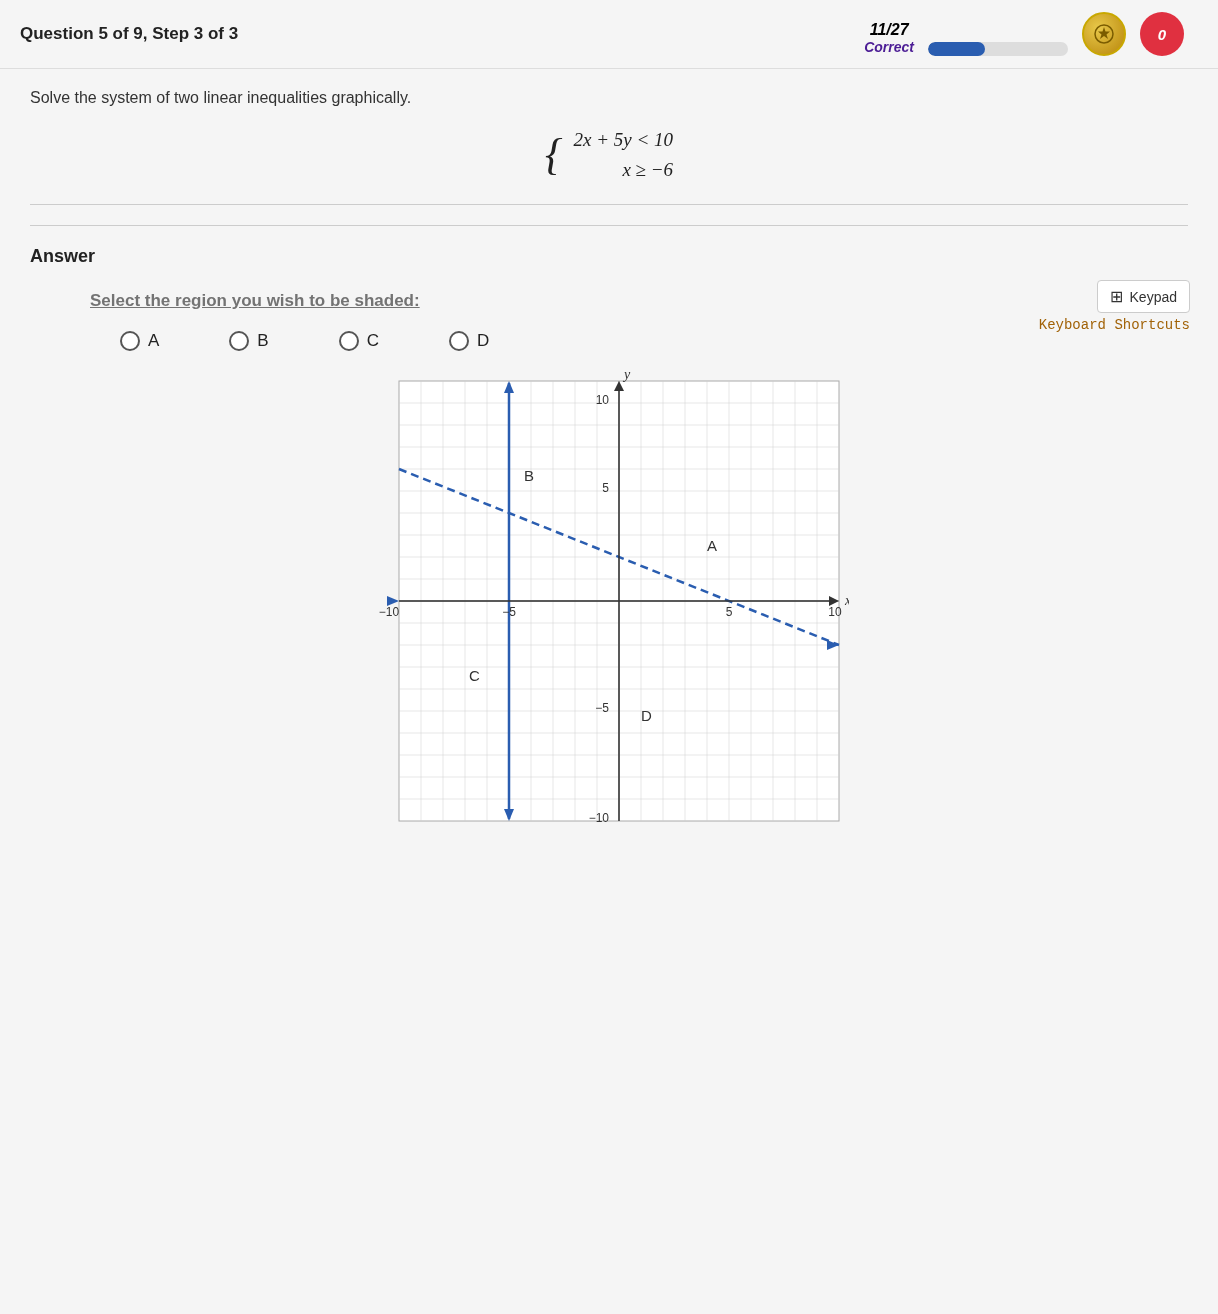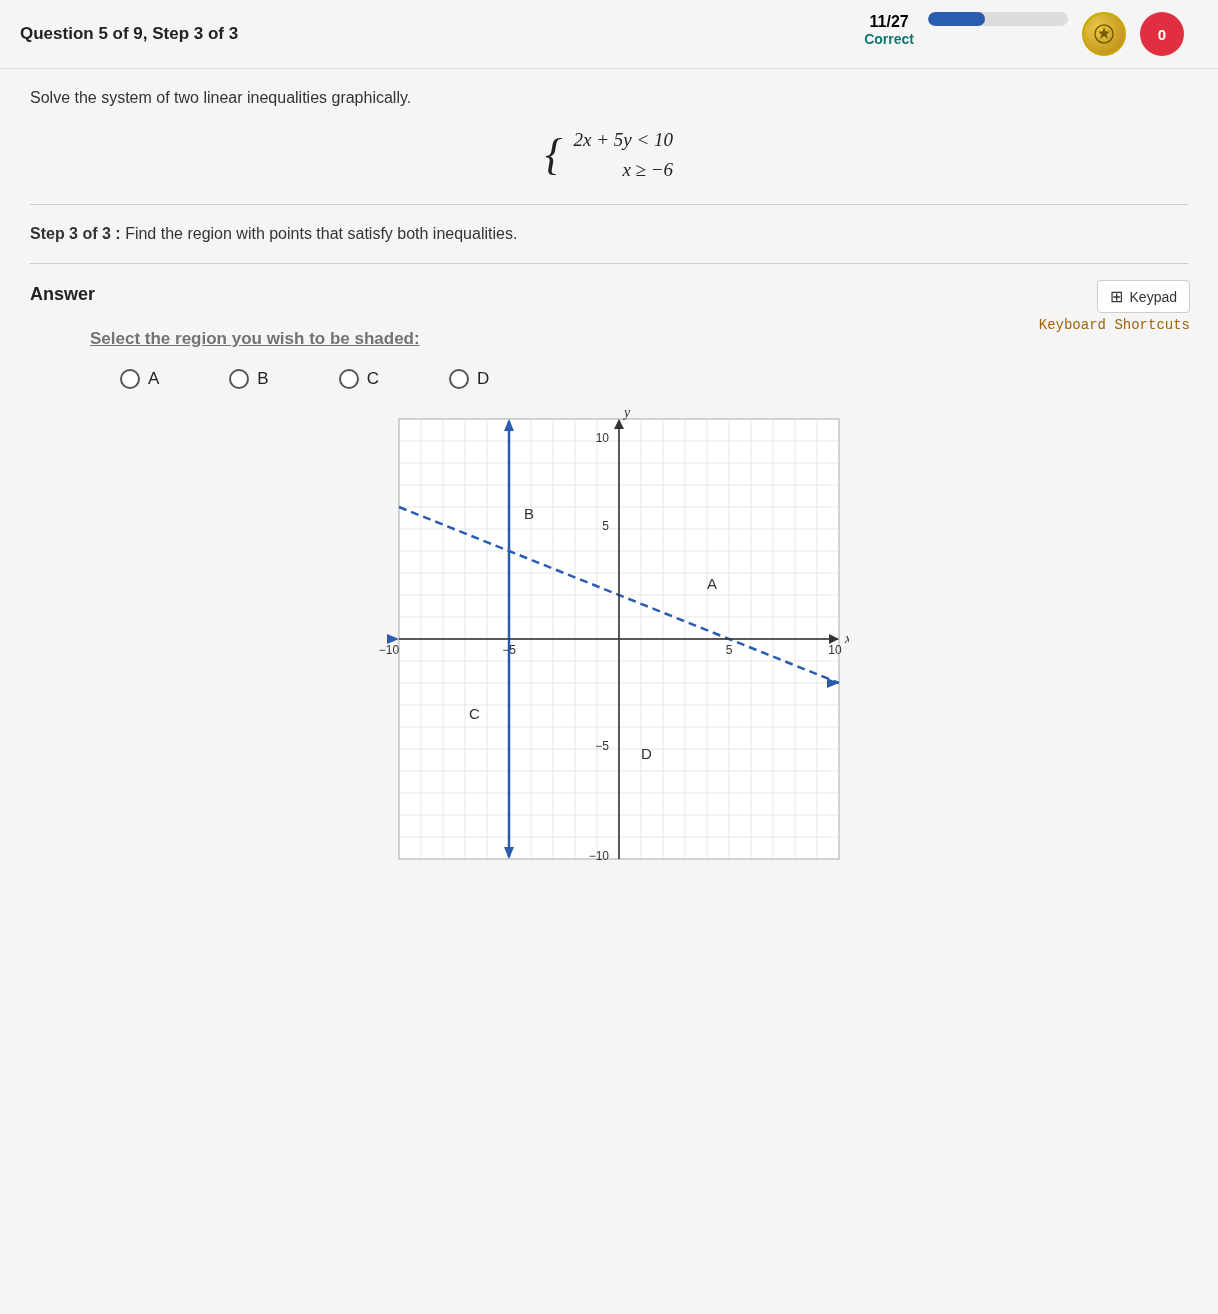--- a/index.html
+++ b/index.html
@@ -25,22 +25,23 @@
       background: #f5f5f5;
     }
     .question-info {
       font-size: 17px;
       font-weight: bold;
       color: #222;
       font-family: Arial, sans-serif;
     }
     .top-right {
       display: flex;
-      align-items: flex-start;
+      align-items: flex-end;
       gap: 14px;
+      font-style: italic;
     }
     .progress-bar-container {
       width: 140px;
       height: 14px;
       background: #ddd;
       border-radius: 7px;
       overflow: hidden;
     }
     .progress-bar-fill {
       height: 100%;
@@ -211,21 +212,21 @@
 </head>
 <body>
 
 <div class="main-container">
 
   <div class="top-bar">
     <div class="question-info">Question 5 of 9, Step 3 of 3</div>
     <div class="top-right">
       <div style="display:flex; flex-direction:column; align-items:center; line-height:1.2;">
         <span style="font-size:16px; font-family:Arial,sans-serif; font-weight:bold;">11/27</span>
-        <span style="font-size:14px; font-family:Arial,sans-serif; font-weight:bold; color:#0f766e;">Correct</span>
+        <span style="font-size:14px; font-family:Arial,sans-serif; font-weight:bold; color:#4c1d95;">Correct</span>
       </div>
       <div class="progress-bar-container">
         <div class="progress-bar-fill" style="width:41%;"></div>
       </div>
       <div class="badge-gold">
         <svg width="22" height="22" viewBox="0 0 22 22">
           <circle cx="11" cy="11" r="9" fill="none" stroke="#7a5c00" stroke-width="1.5"></circle>
           <path d="M11 4 L12.5 8.5 L17 8.5 L13.5 11.5 L15 16 L11 13 L7 16 L8.5 11.5 L5 8.5 L9.5 8.5 Z" fill="#7a5c00"></path>
         </svg>
       </div>
@@ -241,24 +242,20 @@
     <div class="math-system">
       <span class="math-brace">{</span>
       <span class="math-lines">
         <span class="math-line">2<i>x</i> + 5<i>y</i> &lt; 10</span>
         <span class="math-line"><i>x</i> ≥ −6</span>
       </span>
     </div>
 
     <hr class="divider">
 
-    <p class="step-instruction">
-      <span class="step-bold">Step 3 of 3 :</span>
-      <span> Find the region with points that satisfy both inequalities.</span>
-    </p>
 
     <hr class="divider">
 
     <div class="answer-label">Answer</div>
 
     <div class="keypad-area">
       <button class="keypad-btn">
         <span class="keypad-icon">⊞</span>
         <span>Keypad</span>
       </button>

